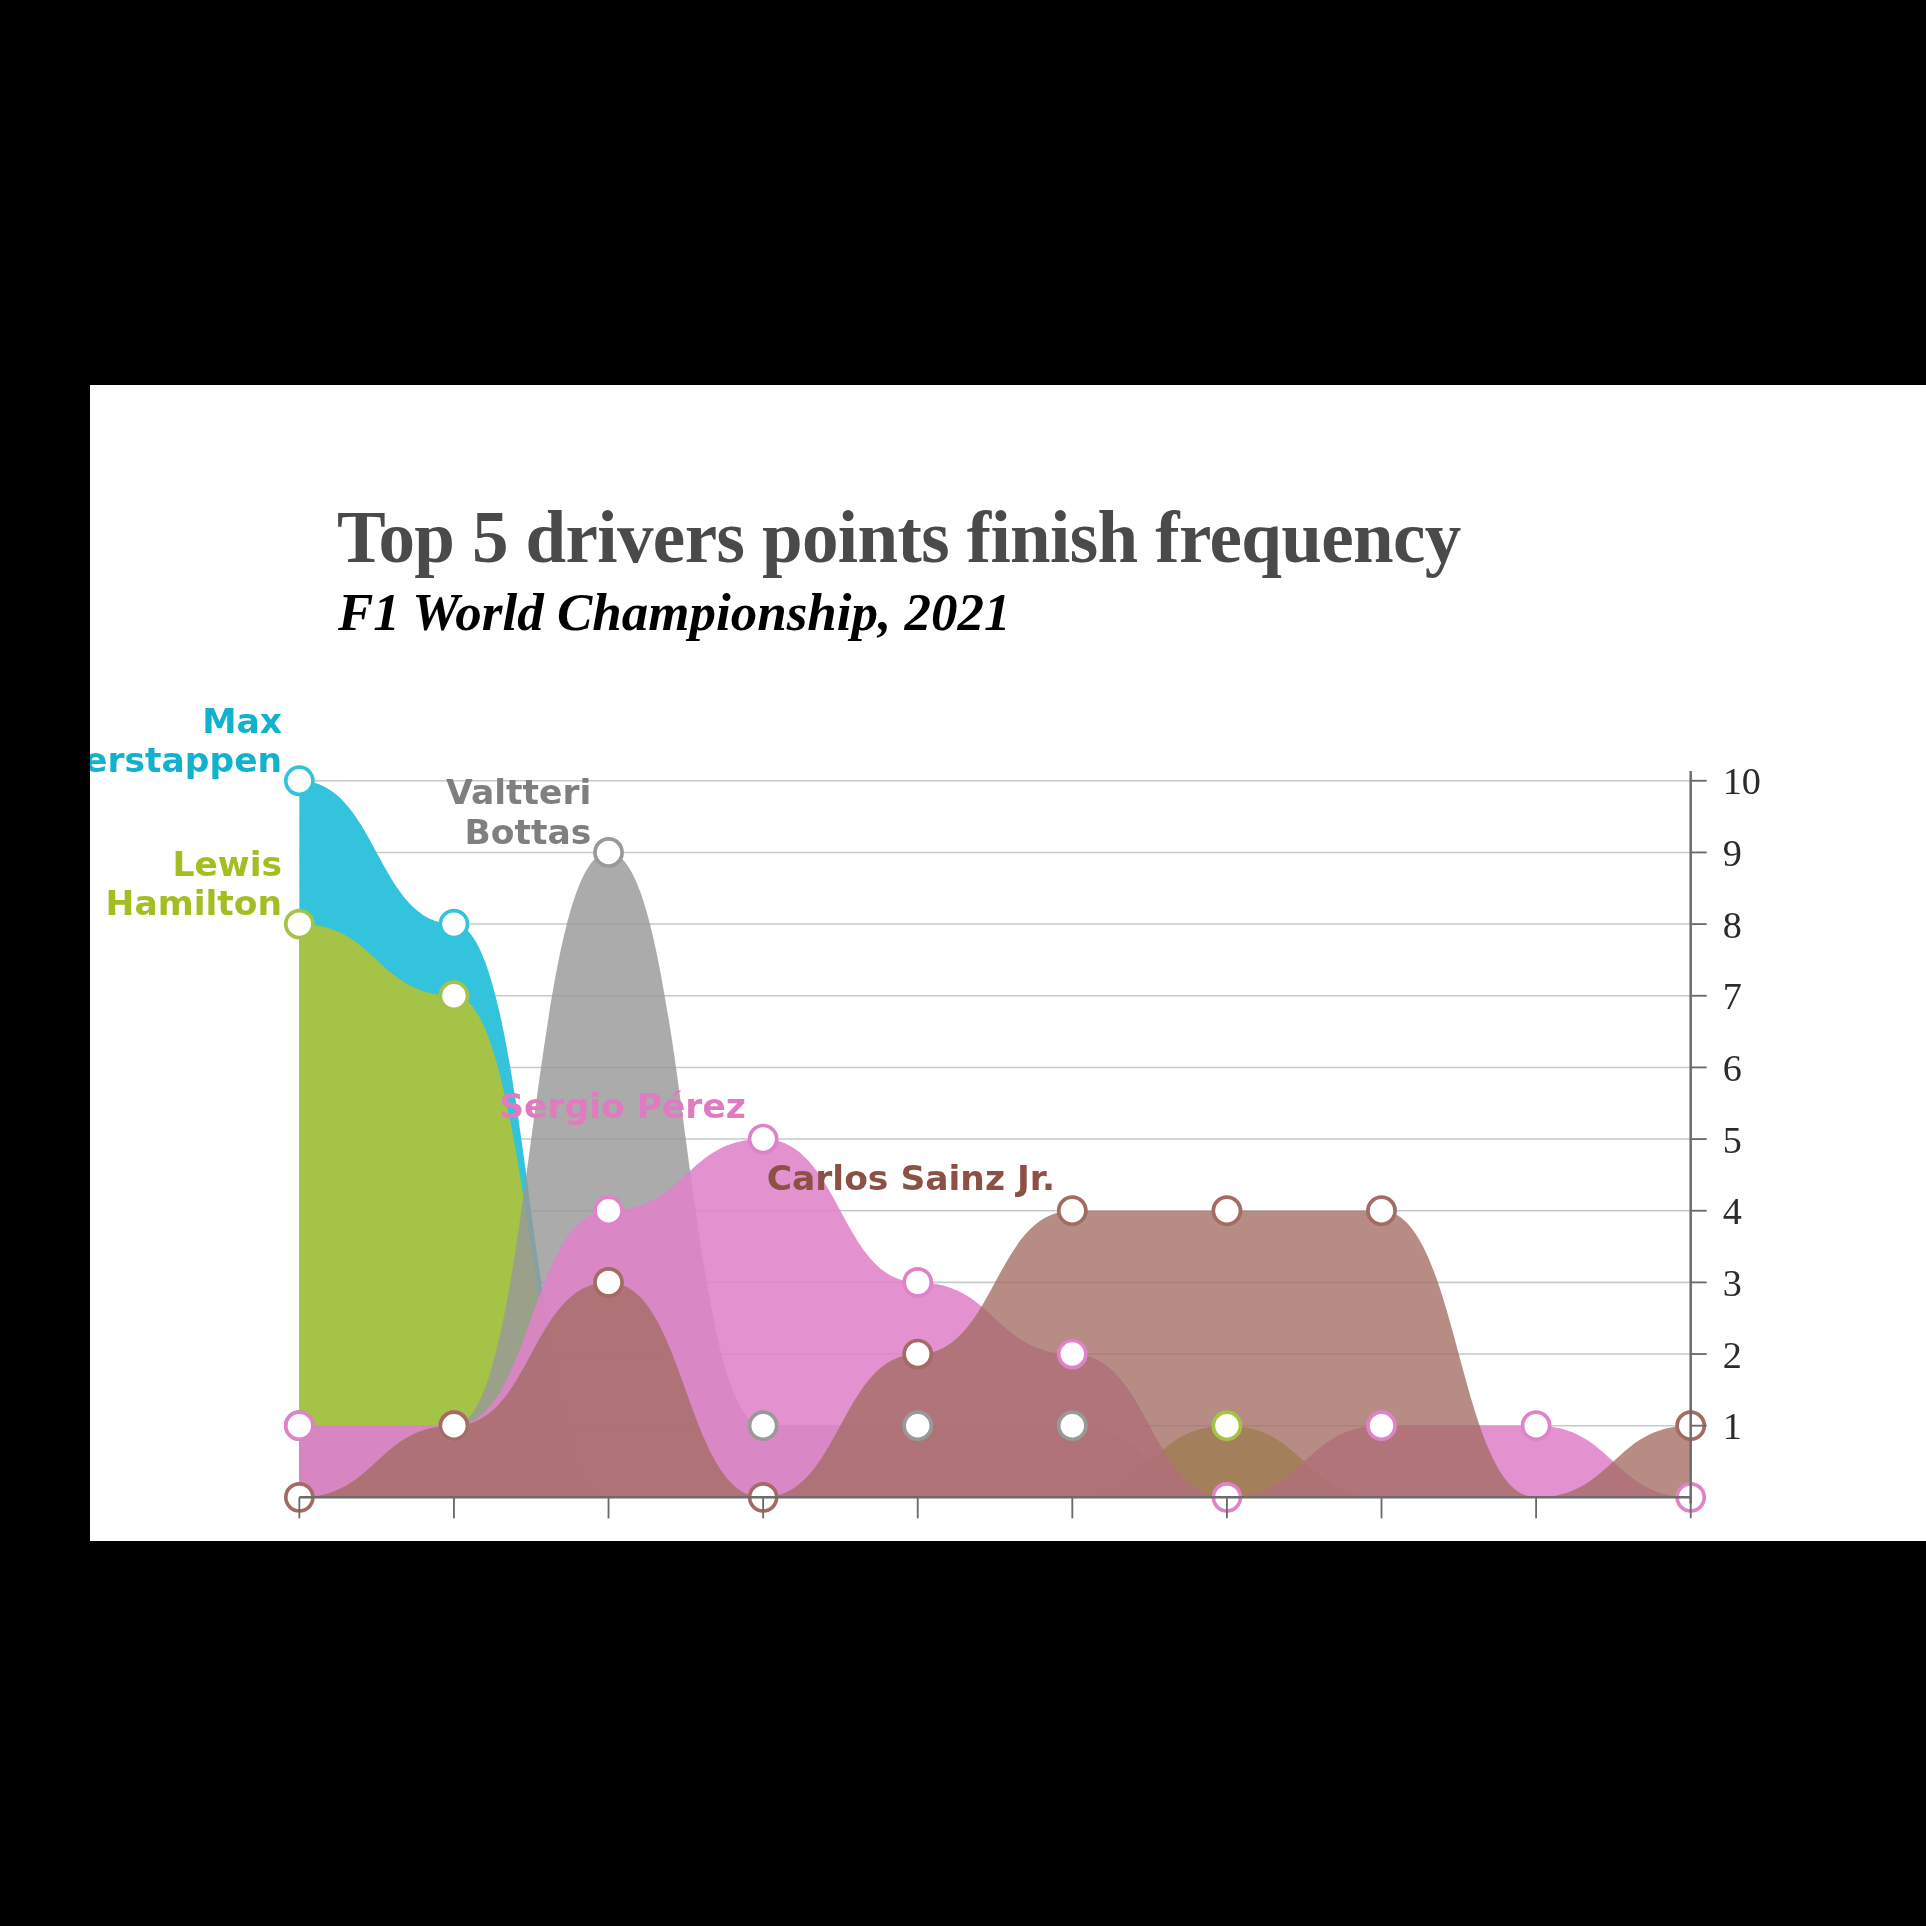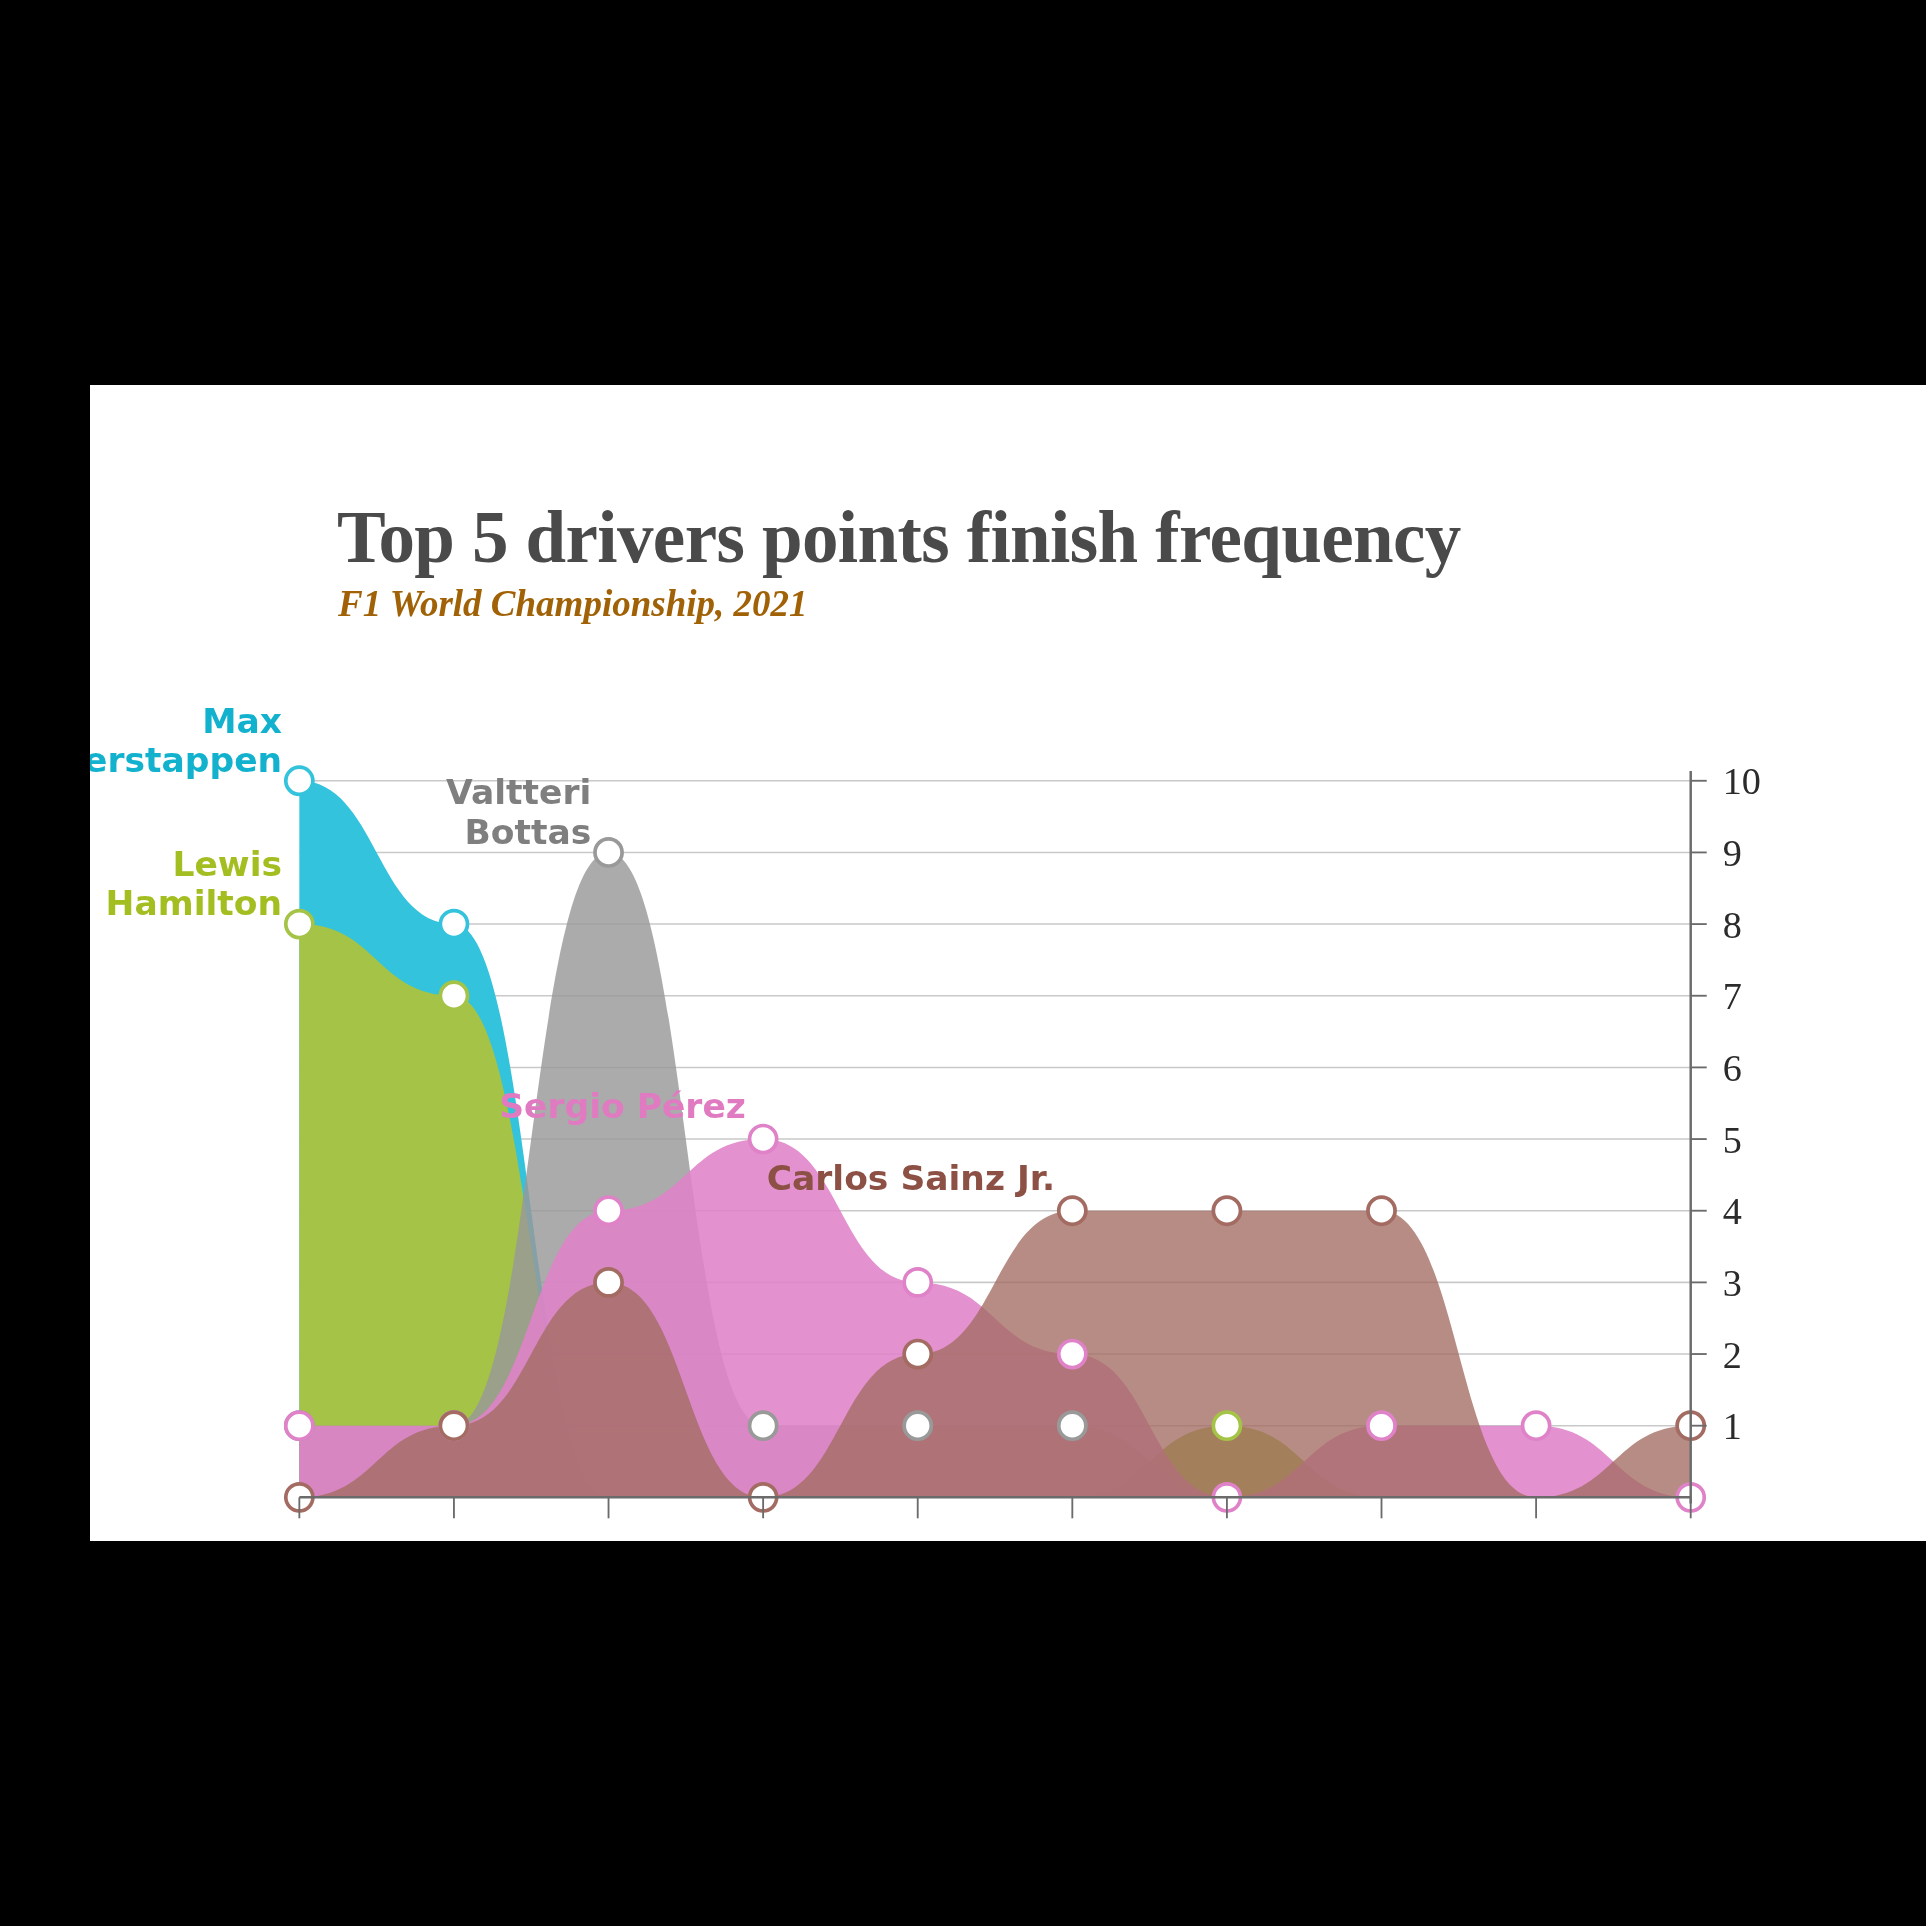--- a/index.html
+++ b/index.html
@@ -11,21 +11,21 @@
   }
   .title{
     position:absolute;left:247px;top:111px;
     font-family:"Liberation Serif",serif;
     font-weight:700;font-size:73px;color:#4a4a4a;letter-spacing:-0.6px;
     white-space:nowrap;
   }
   .subtitle{
     position:absolute;left:248px;top:197px;
     font-family:"Liberation Serif",serif;
-    font-weight:700;font-style:italic;font-size:37px;color:#a16207;
+    font-weight:700;font-style:italic;font-size:53px;color:#000000;
     white-space:nowrap;
   }
   svg.chart{position:absolute;left:0;top:0;}
   .axis-tick-label{
     font-family:"Liberation Serif",serif;
     font-size:62px;fill:#2b2b2b;
   }
   .series-label{
     font-family:"DejaVu Sans",sans-serif;
     font-weight:700;font-size:56px;

